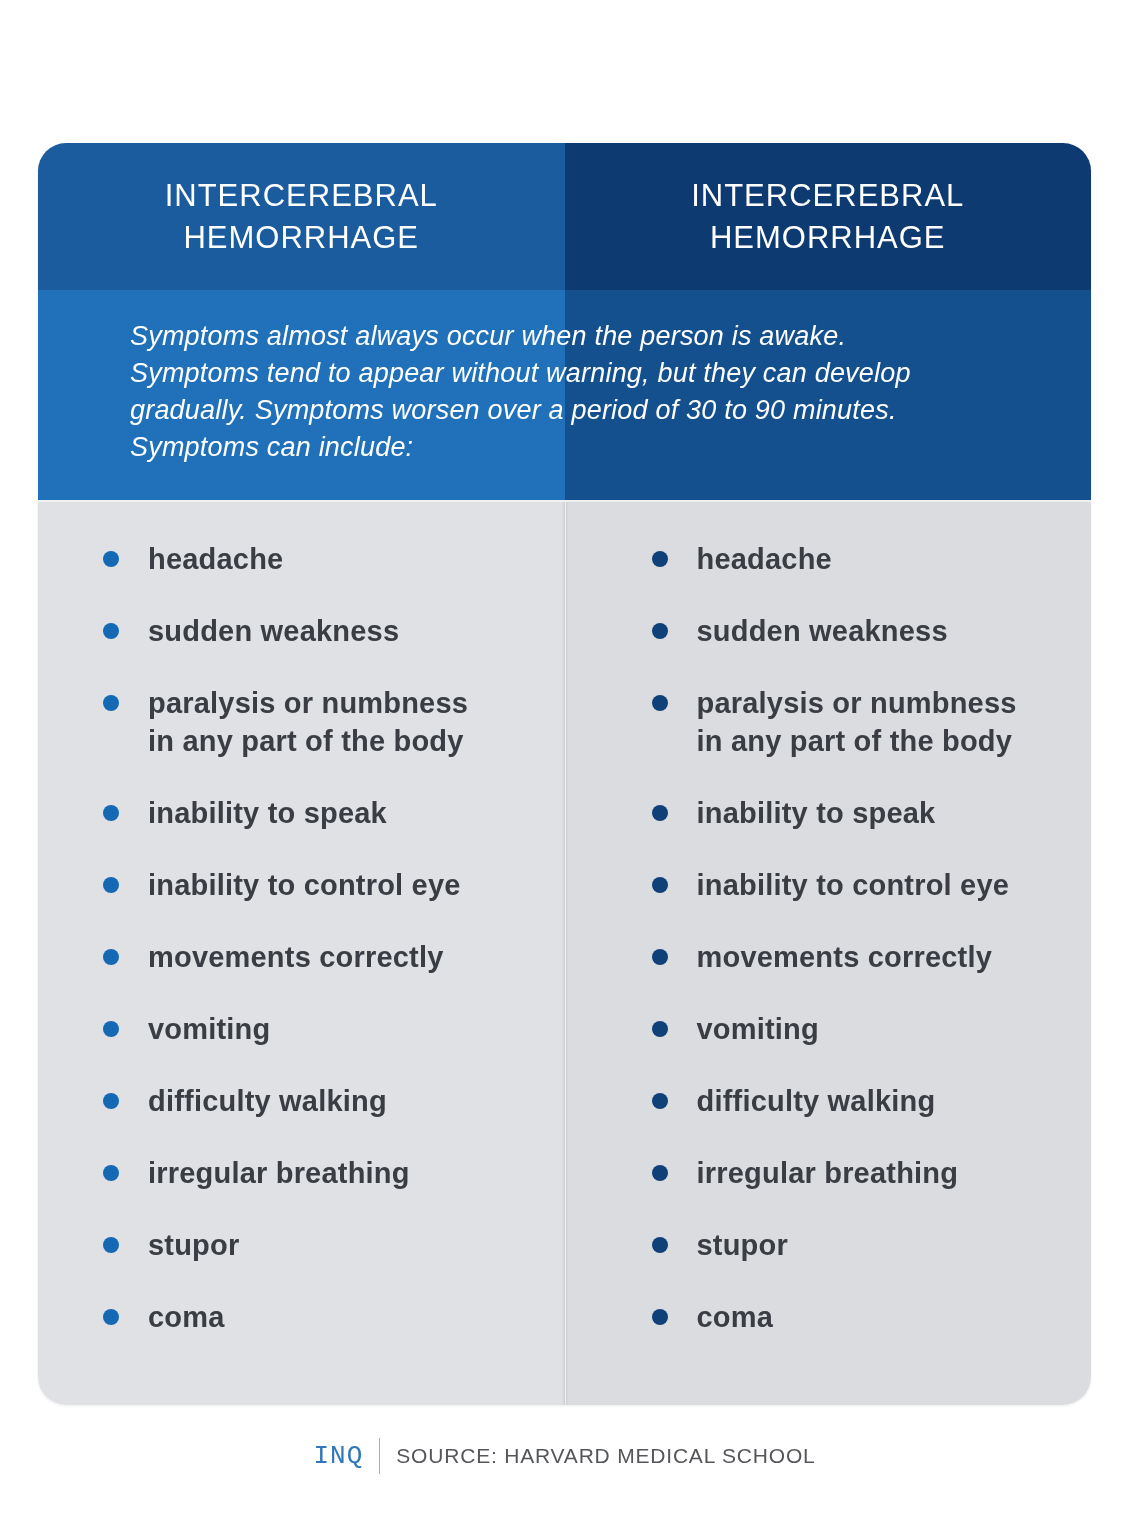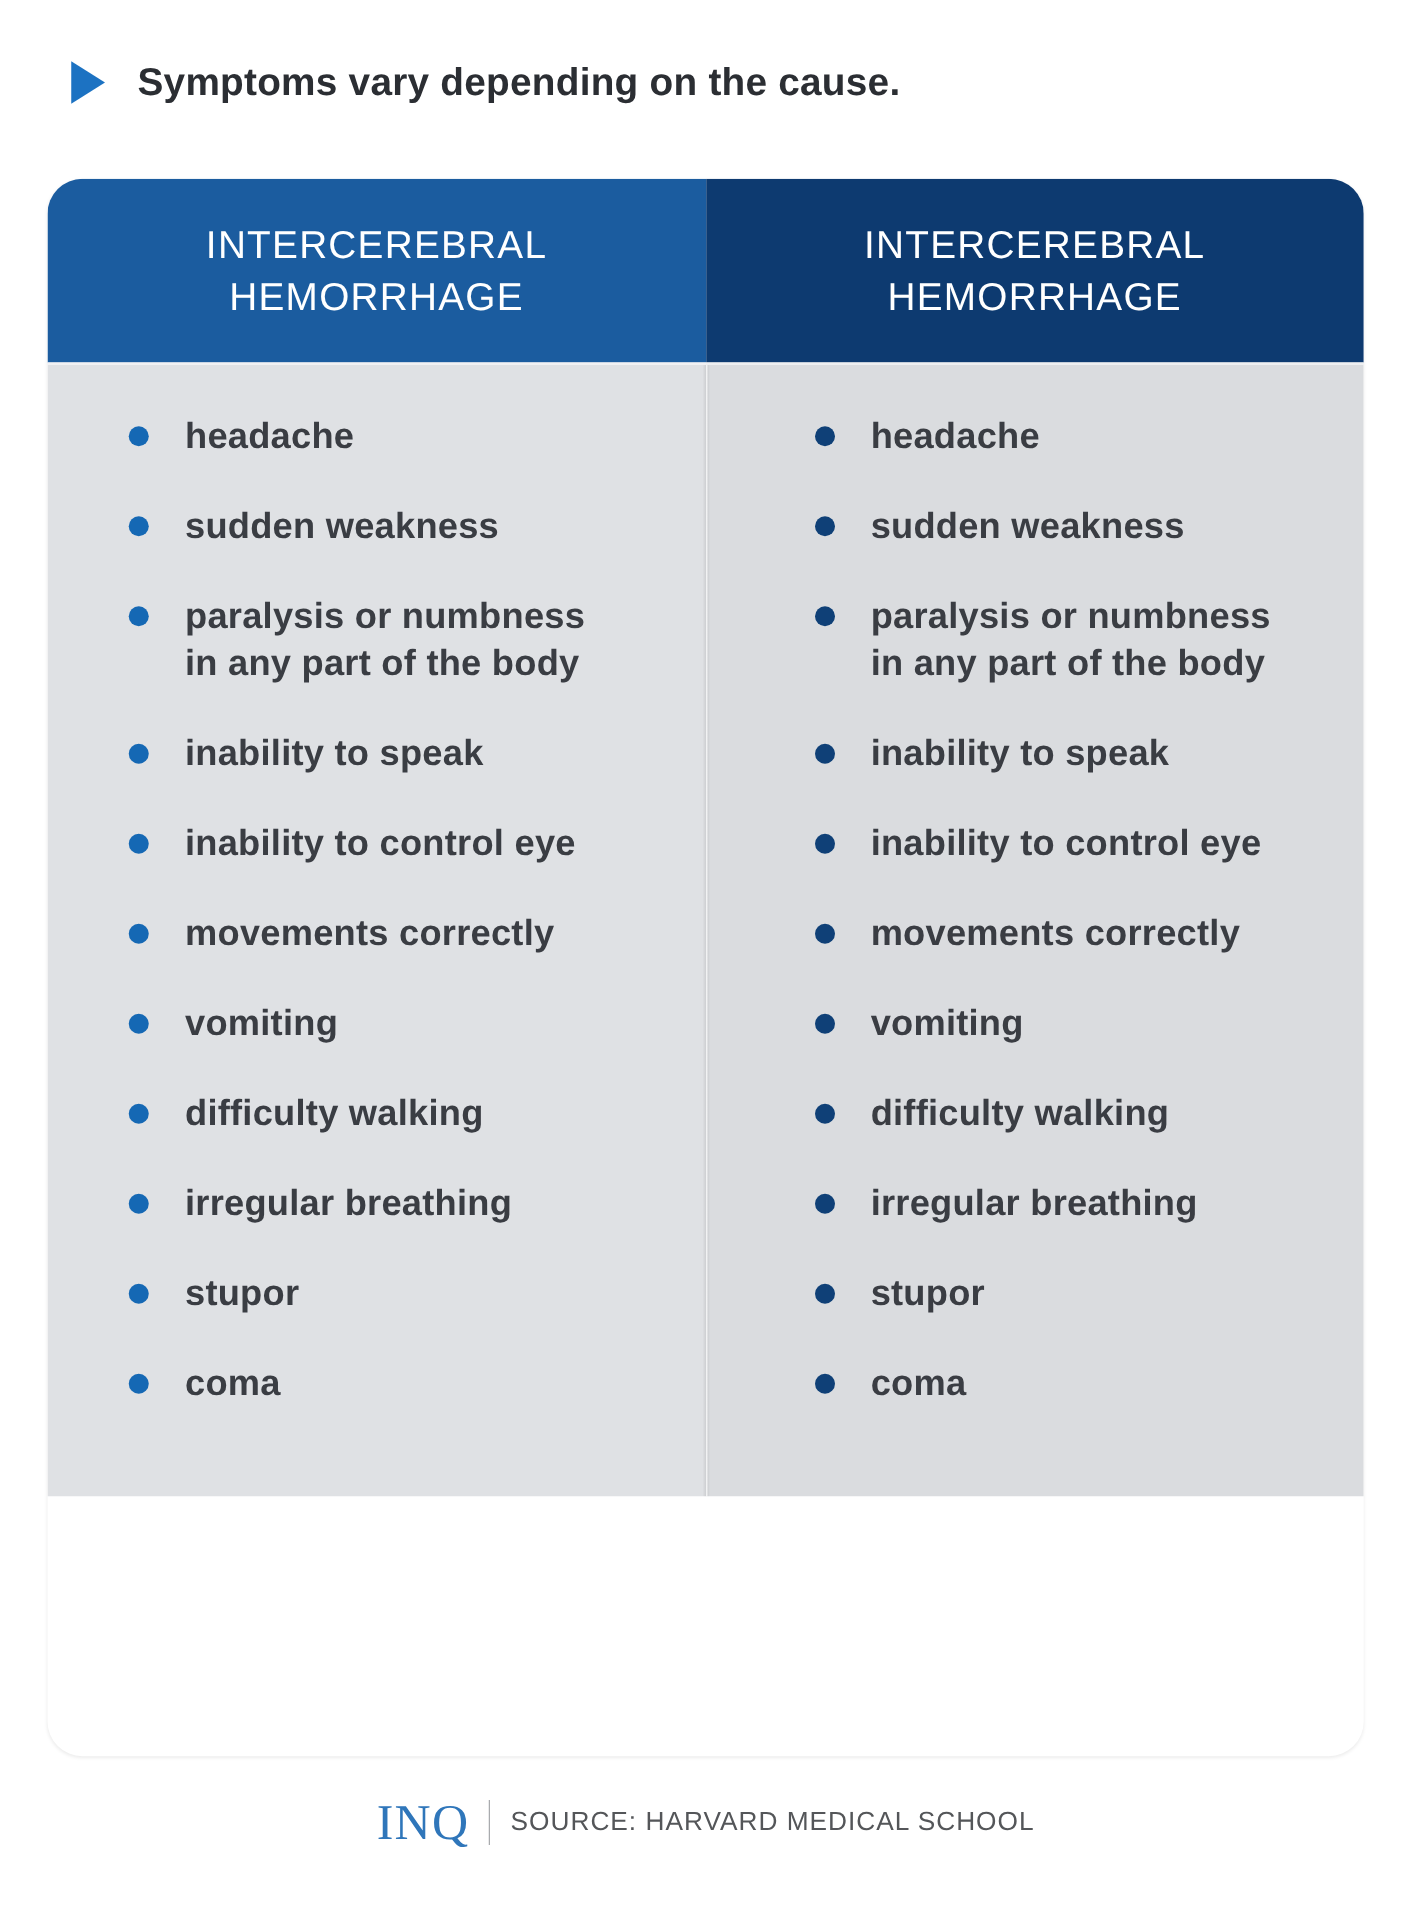--- a/index.html
+++ b/index.html
@@ -89,55 +89,59 @@
     color:var(--item-text,#3a3d43);
     line-height:38px;letter-spacing:.2px;
     white-space:pre-line;
   }
   
   .footer{
     position:absolute;left:0;right:0;top:1438px;
     display:flex;align-items:center;justify-content:center;gap:16px;
   }
   .inq-logo{
-    font-family:Liberation Serif, serif;
-    font-size:40px;line-height:1;
+    font-family:Liberation Mono, monospace;
+    font-size:26px;line-height:1;
     color:var(--inq-blue,#2f76ba);
     letter-spacing:1px;
   }
   .footer-divider{width:1px;height:36px;background:#a9abae;}
   .source-credit{
     font-size:21px;
     color:var(--source-gray,#545659);
     letter-spacing:.8px;
   }
 </style>
 </head>
 <body>
 
 <div class="page">
 
-  <div class="heading-row">
-    <span class="triangle"></span>
-    <h1 class="page-title">Symptoms vary depending on the cause.</h1>
-  </div>
 
   <div class="card">
 
     <div class="band header-band">
       <div class="half half-left">
         <span class="column-title">INTERCEREBRAL
 HEMORRHAGE</span>
       </div>
       <div class="half half-right">
         <span class="column-title">INTERCEREBRAL
 HEMORRHAGE</span>
       </div>
     </div>
 
+    <div class="band intro-band">
+      <div class="half half-left"></div>
+      <div class="half half-right"></div>
+      <p class="intro-text">Symptoms almost always occur when the person is awake.
+Symptoms tend to appear without warning, but they can develop
+gradually. Symptoms worsen over a period of 30 to 90 minutes.
+Symptoms can include:</p>
+    </div>
 
     <div class="band body-band">
       <ul class="symptom-list list-left">
   <li class="symptom-item">
     <span class="bullet"></span>
     <span class="item-text">headache</span>
   </li>
 
   <li class="symptom-item">
     <span class="bullet"></span>

